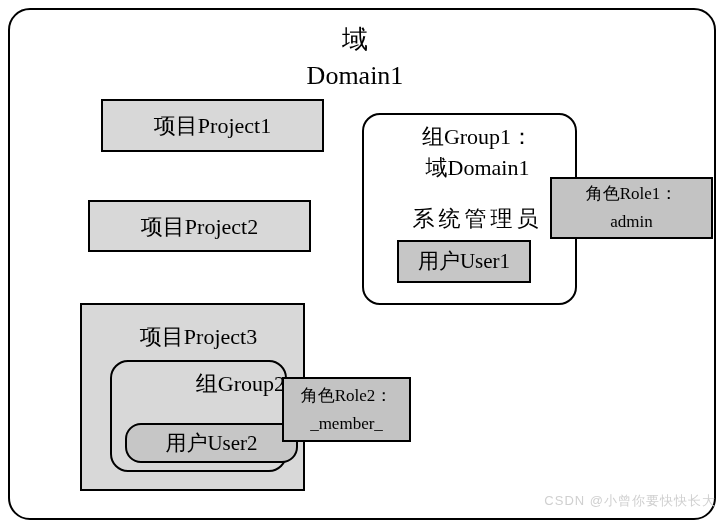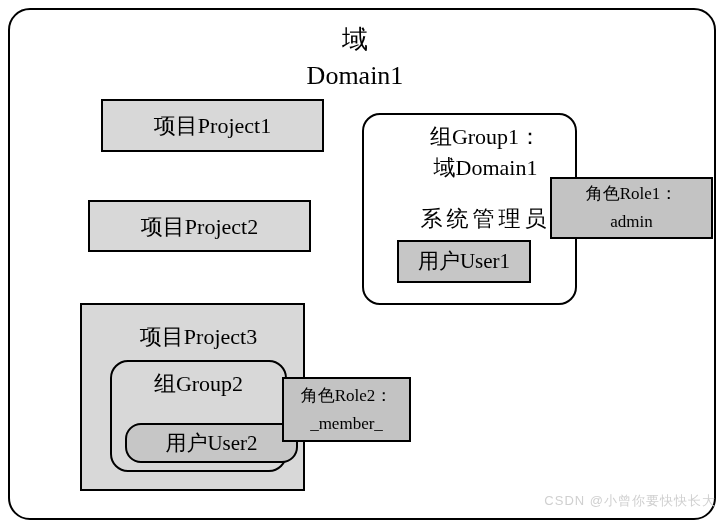--- a/index.html
+++ b/index.html
@@ -26,28 +26,28 @@
   .role{background:var(--role-fill,#c3c3c3);z-index:5;font-size:17px;line-height:28px;}
   .p1{left:78px;top:89px;width:223px;height:53px;margin-left:13px;}
   .p2{left:78px;top:190px;width:223px;height:52px;}
   .p3{left:70px;top:293px;width:225px;height:188px;display:block;}
   .p3label{position:absolute;top:18px;left:0;width:100%;font-size:22px;padding-left:12px;}
   .group{
     position:absolute;border:2px solid var(--border,#000);border-radius:18px;
   }
   .g1{left:352px;top:103px;width:215px;height:192px;background:#ffffff;}
   .g1text{
-    position:absolute;top:6px;left:16px;width:100%;text-align:center;
+    position:absolute;top:6px;left:8px;width:100%;text-align:center;
     font-size:22px;line-height:31px;
   }
   .spaced{letter-spacing:4px;margin-top:20px;}
   .u1{left:33px;top:125px;width:134px;height:43px;}
   .r1{left:540px;top:167px;width:163px;height:62px;}
   .g2{left:28px;top:55px;width:177px;height:112px;background:transparent;}
-  .g2label{position:absolute;top:8px;left:0;width:100%;text-align:center;font-size:22px;}
+  .g2label{position:absolute;top:8px;left:0;width:100%;text-align:right;font-size:22px;}
   .u2{left:13px;top:61px;width:173px;height:40px;border-radius:16px;}
   .r2{left:272px;top:367px;width:129px;height:65px;}
   .watermark{
     position:absolute;right:8px;top:492px;font-size:13px;
     color:var(--watermark,#d0d0d0);
     font-family:"Liberation Sans","DejaVu Sans",sans-serif;
     letter-spacing:1px;z-index:9;
   }
 </style>
 </head>

